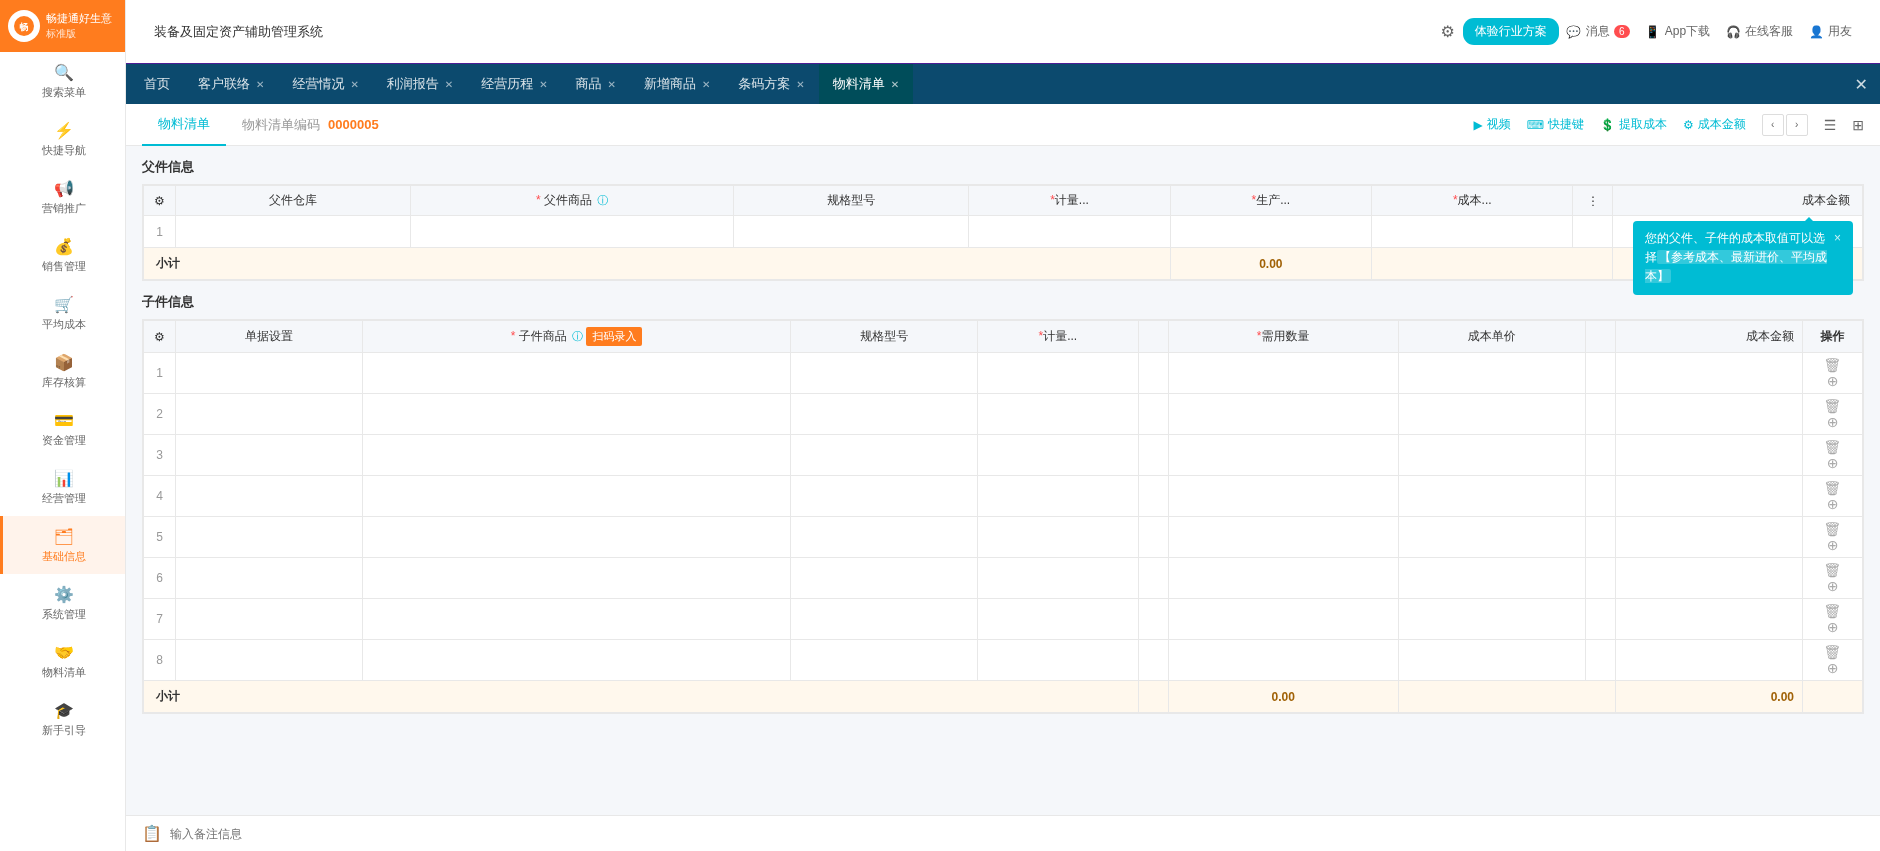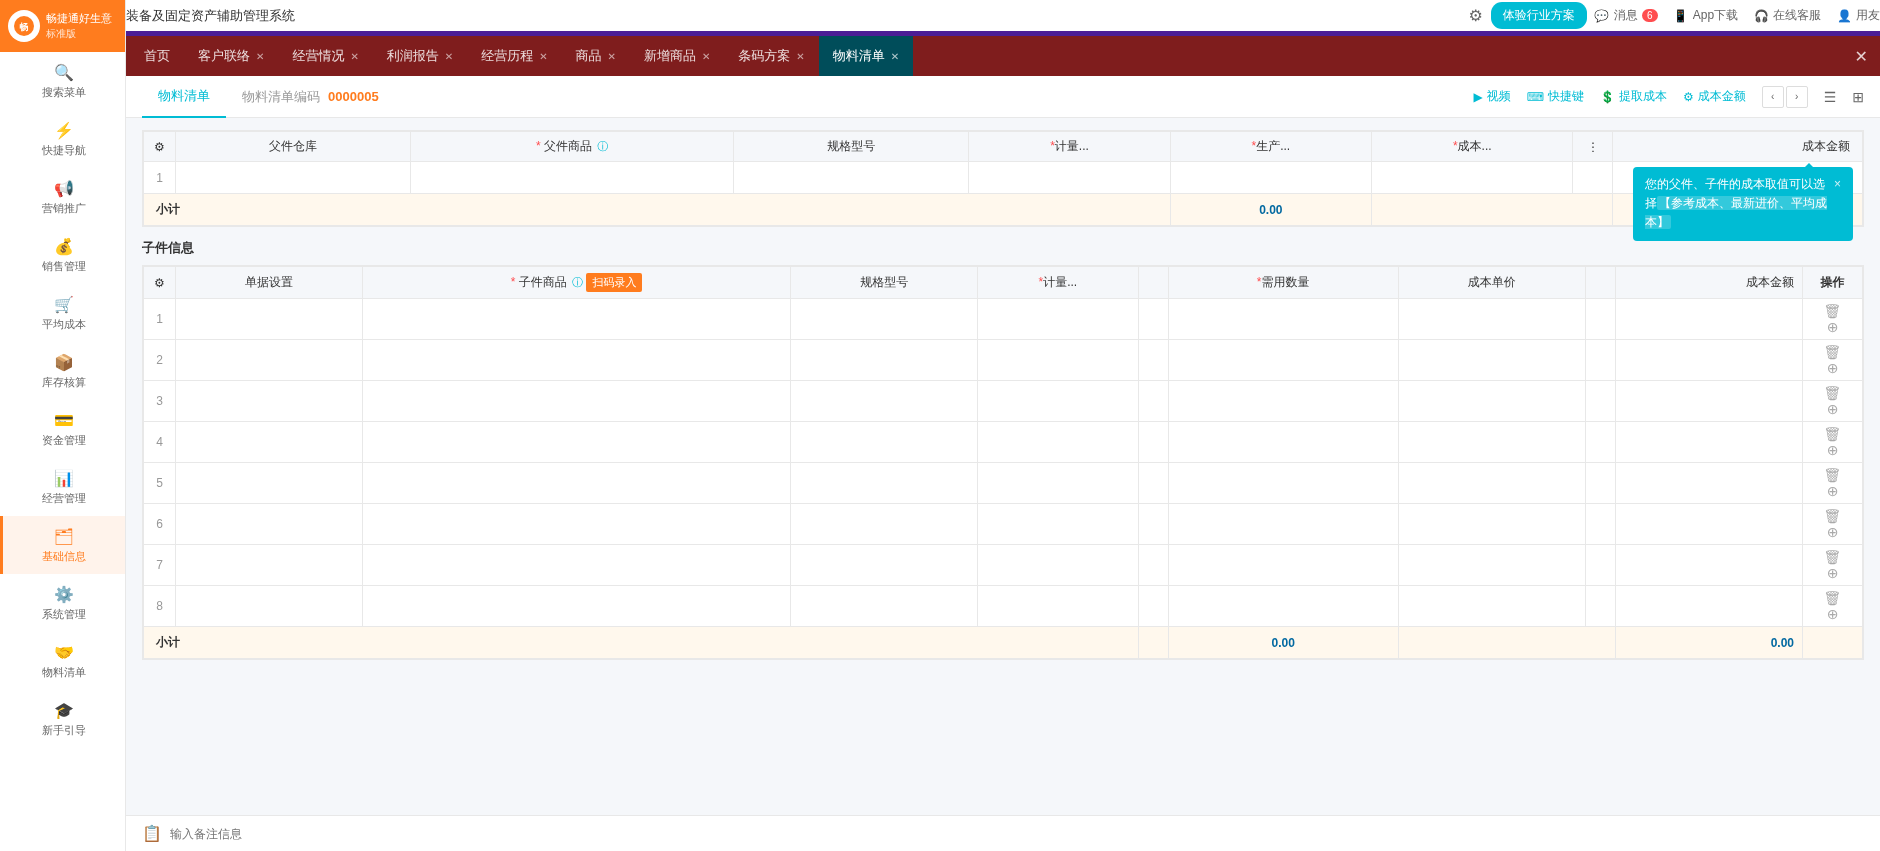--- a/index.html
+++ b/index.html
@@ -64,25 +64,25 @@
     .main {
       flex: 1;
       display: flex;
       flex-direction: column;
       overflow: hidden;
     }
 
     
     .topbar {
       background: #fff;
-      height: 36px;
-      display: flex;
-      align-items: center;
-      padding: 0 0;
-      border-bottom: 5px solid #4c1d95;
+      height: 64px;
+      display: flex;
+      align-items: center;
+      padding: 0 28px;
+      border-bottom: 1px solid #4c1d95;
       gap: 8px;
     }
     .topbar-title {
       font-size: 13px;
       color: #333;
       flex: 1;
     }
     .topbar-actions {
       display: flex;
       align-items: center;
@@ -115,21 +115,21 @@
       font-size: 12px;
     }
     .gear-icon {
       color: #666;
       font-size: 16px;
       cursor: pointer;
     }
 
     
     .tabbar {
-      background: #7f1d1d;
+      background: #0c4a6e;
       display: flex;
       min-height: 40px;
       padding: 0 4px;
       overflow-x: auto;
     }
     .tabbar::-webkit-scrollbar { height: 3px; }
     .tab-item {
       display: flex;
       align-items: center;
       padding: 0 14px;
@@ -231,21 +231,21 @@
       text-align: center;
       height: 32px;
       background: #fff;
     }
     .data-table .subtotal-row td {
       background: #fff8ed;
       font-weight: bold;
       color: #333;
     }
     .data-table .subtotal-row td.value {
-      color: #0369a1;
+      color: #a16207;
     }
     .required-star { color: #ff4d4f; }
     .col-settings {
       width: 32px;
     }
     .row-num {
       width: 32px;
       color: #999;
     }
     .th-info {
@@ -515,20 +515,21 @@
         <div class="nav-arrow">‹</div>
         <div class="nav-arrow">›</div>
       </div>
       <span class="page-icon">☰</span>
       <span class="page-icon">⊞</span>
     </div>
   </div>
 
   <div class="content">
 
+    <div class="section-title">父件信息</div>
     <div class="table-wrapper" style="position:relative;margin-bottom:12px;">
       <table class="data-table">
         <thead>
           <tr>
             <th class="col-settings">⚙</th>
             <th><span>父件仓库</span></th>
             <th>
               <span class="required-star">*</span>
               <span>父件商品</span>
               <span class="th-info">ⓘ</span>

